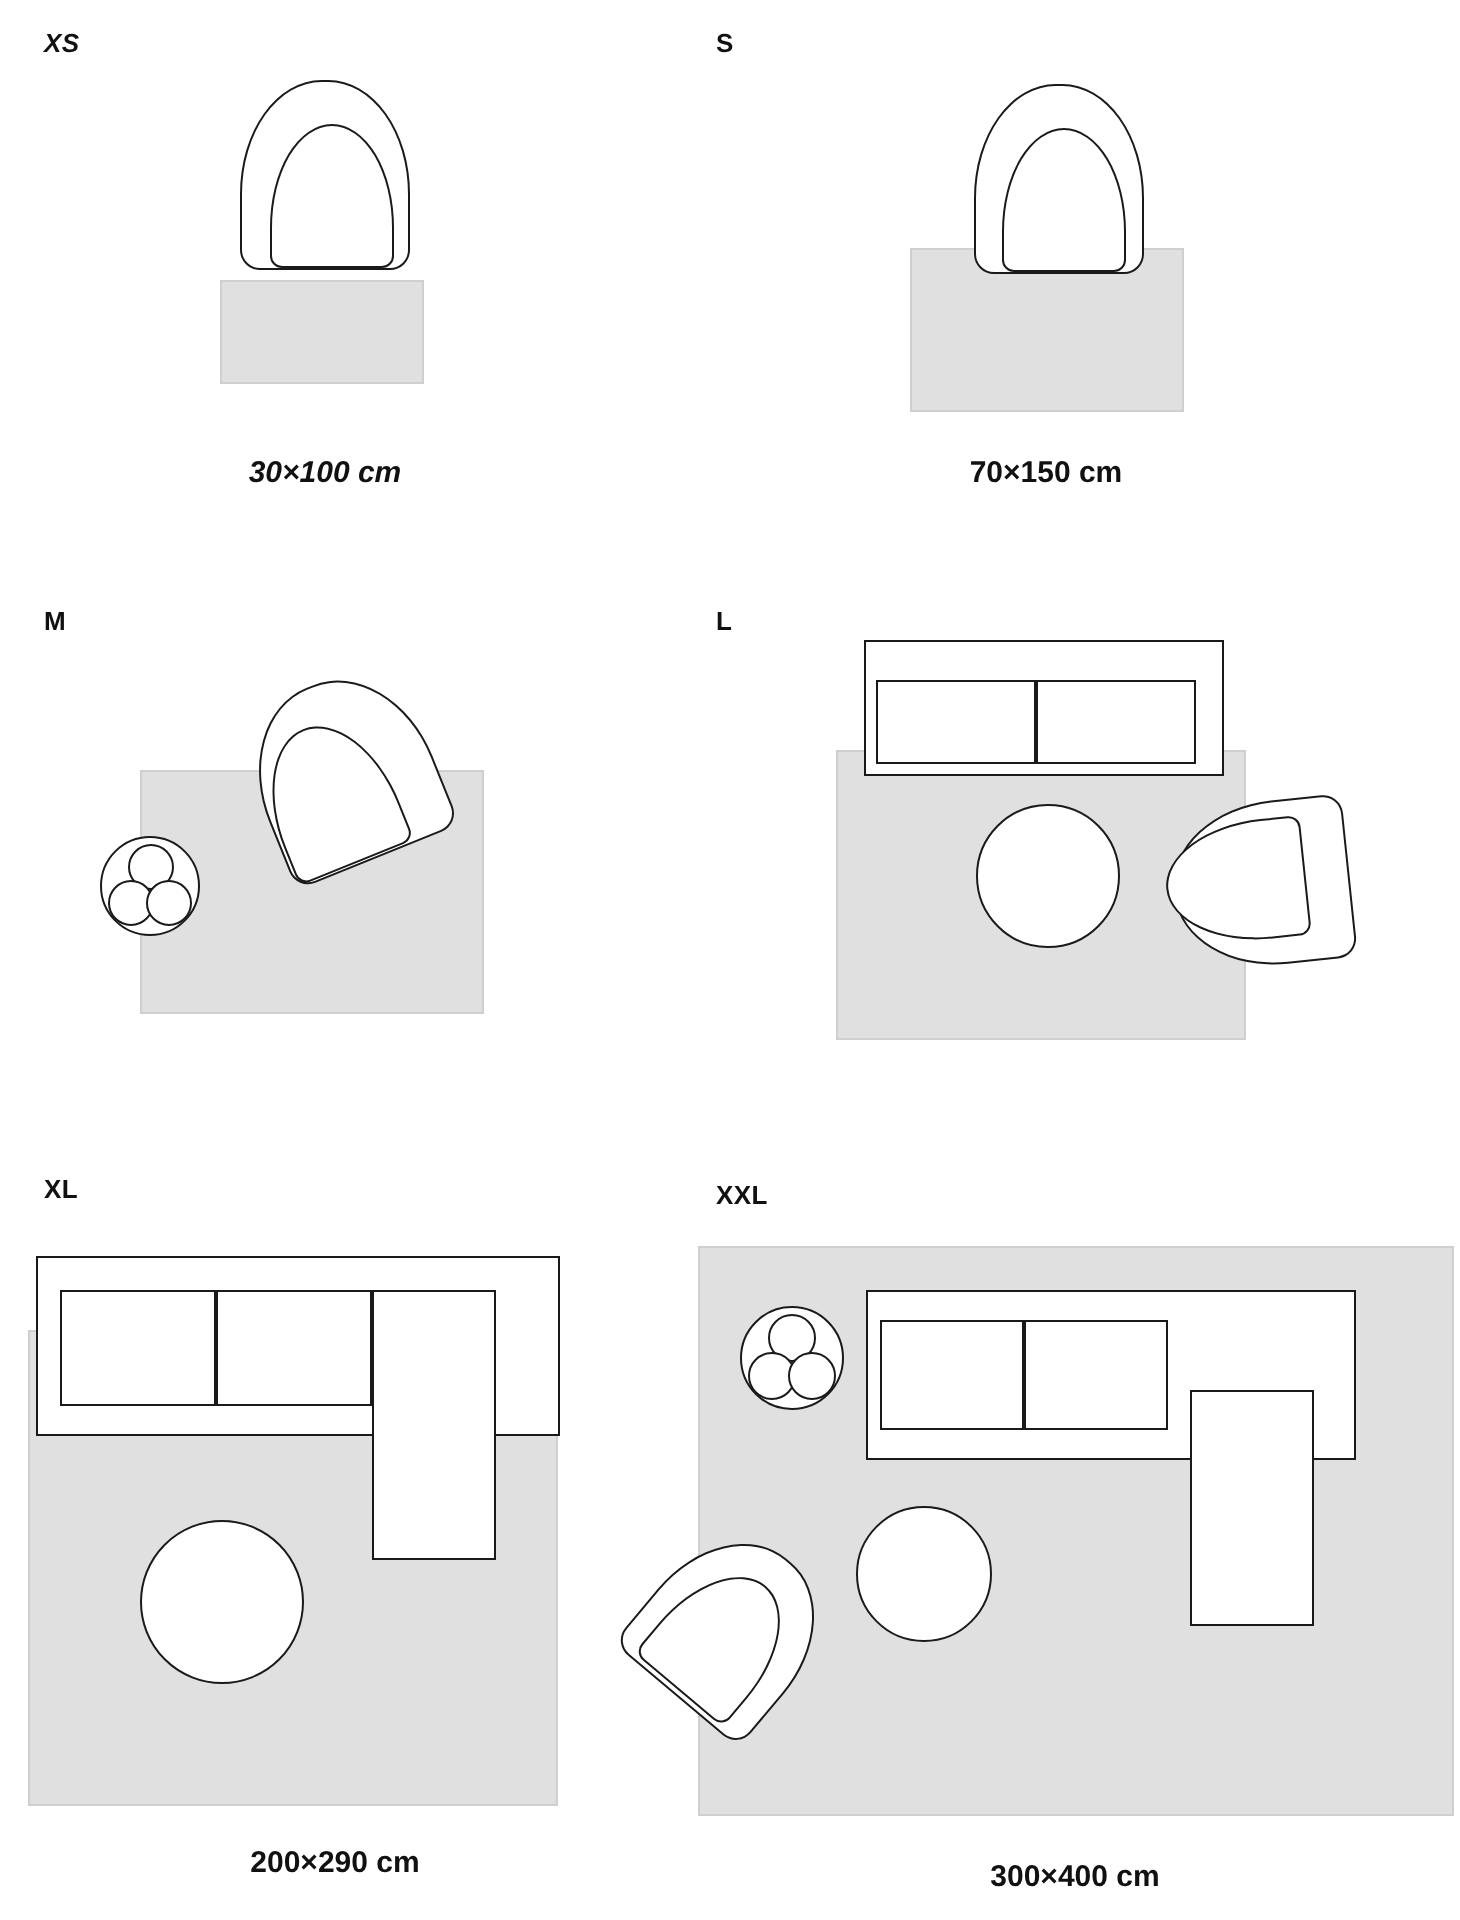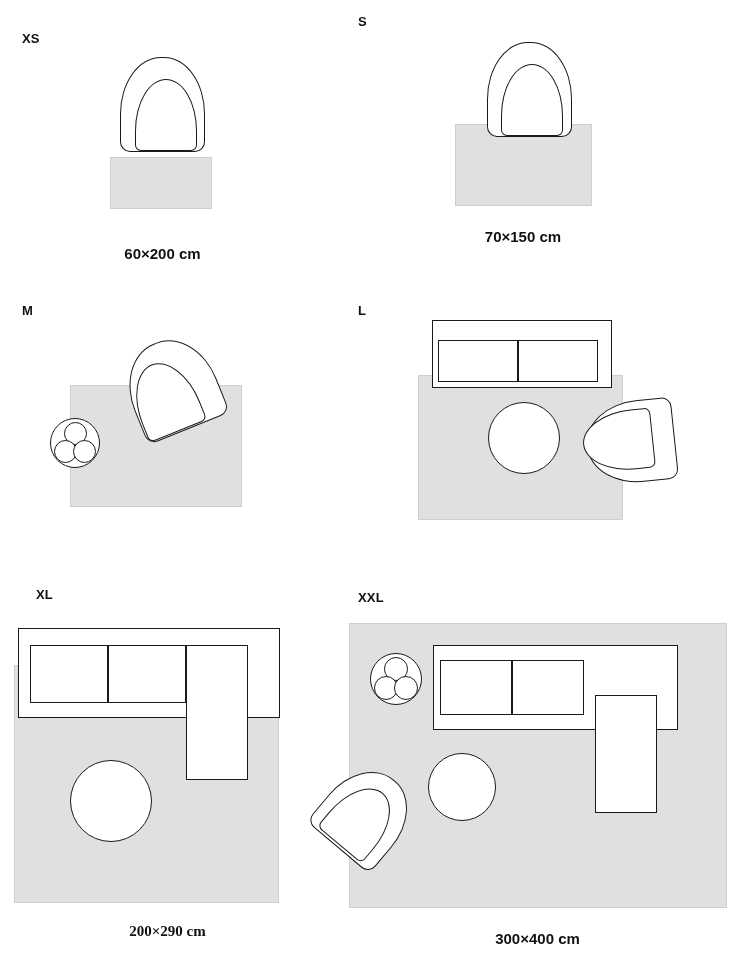--- a/index.html
+++ b/index.html
@@ -94,32 +94,32 @@
     position: absolute;
     background: #ffffff;
     border: 1.3px solid #1a1a1a;
   }
 </style>
 </head>
 <body>
 
 <div class="chart-root">
 
-  <div class="cell" style="left:0;top:17px;width:340px;height:270px;">
+  <div class="cell" style="left:0;top:0;width:340px;height:270px;font-style:italic;">
     <div class="size-label" style="left:22px;top:14px;">XS</div>
 
     <div class="stage" style="left:0;top:30px;width:340px;height:170px;">
 
       <div class="rug" style="left:110px;top:110px;width:102px;height:52px;"></div>
 
       <div class="chair-body" style="left:120px;top:10px;width:85px;height:95px;"></div>
       <div class="chair-inner" style="left:135px;top:32px;width:62px;height:72px;"></div>
     </div>
 
-    <div class="dim-label" style="left:60px;top:228px;width:205px;">60×200 cm</div>
+    <div class="dim-label" style="left:60px;top:228px;width:205px;">30×100 cm</div>
   </div>
 
   <div class="cell" style="left:340px;top:0;width:390px;height:270px;">
     <div class="size-label" style="left:18px;top:14px;">S</div>
 
     <div class="stage" style="left:0;top:30px;width:390px;height:180px;">
 
       <div class="rug" style="left:115px;top:94px;width:137px;height:82px;"></div>
 
       <div class="chair-body" style="left:147px;top:12px;width:85px;height:95px;"></div>
@@ -162,35 +162,35 @@
 
       <div class="table-round" style="left:148px;top:82px;width:72px;height:72px;"></div>
 
       <div class="chair-body" style="left:250px;top:78px;width:82px;height:88px;transform:rotate(-96deg);"></div>
       <div class="chair-inner" style="left:248px;top:86px;width:60px;height:70px;transform:rotate(-96deg);"></div>
     </div>
 
   </div>
 
   <div class="cell" style="left:0;top:575px;width:340px;height:385px;">
-    <div class="size-label" style="left:36px;top:12px;">XL</div>
+    <div class="size-label" style="left:22px;top:12px;">XL</div>
 
     <div class="stage" style="left:0;top:40px;width:340px;height:290px;">
 
       <div class="rug" style="left:14px;top:50px;width:265px;height:238px;"></div>
 
       <div class="sofa-back" style="left:18px;top:13px;width:262px;height:90px;"></div>
       <div class="sofa-seat" style="left:30px;top:30px;width:78px;height:58px;"></div>
       <div class="sofa-seat" style="left:108px;top:30px;width:78px;height:58px;"></div>
       <div class="chaise" style="left:186px;top:30px;width:62px;height:135px;"></div>
 
       <div class="table-round" style="left:70px;top:145px;width:82px;height:82px;"></div>
     </div>
 
-    <div class="dim-label" style="left:40px;top:348px;width:255px;font-family:Liberation Serif, serif;">200×290 cm</div>
+    <div class="dim-label" style="left:40px;top:348px;width:255px;">200×290 cm</div>
   </div>
 
   <div class="cell" style="left:340px;top:575px;width:390px;height:385px;text-decoration:underline;">
     <div class="size-label" style="left:18px;top:15px;">XXL</div>
 
     <div class="stage" style="left:0;top:40px;width:390px;height:300px;">
 
       <div class="rug" style="left:9px;top:8px;width:378px;height:285px;"></div>
 
       <div class="plant" style="left:30px;top:38px;width:52px;height:52px;">

